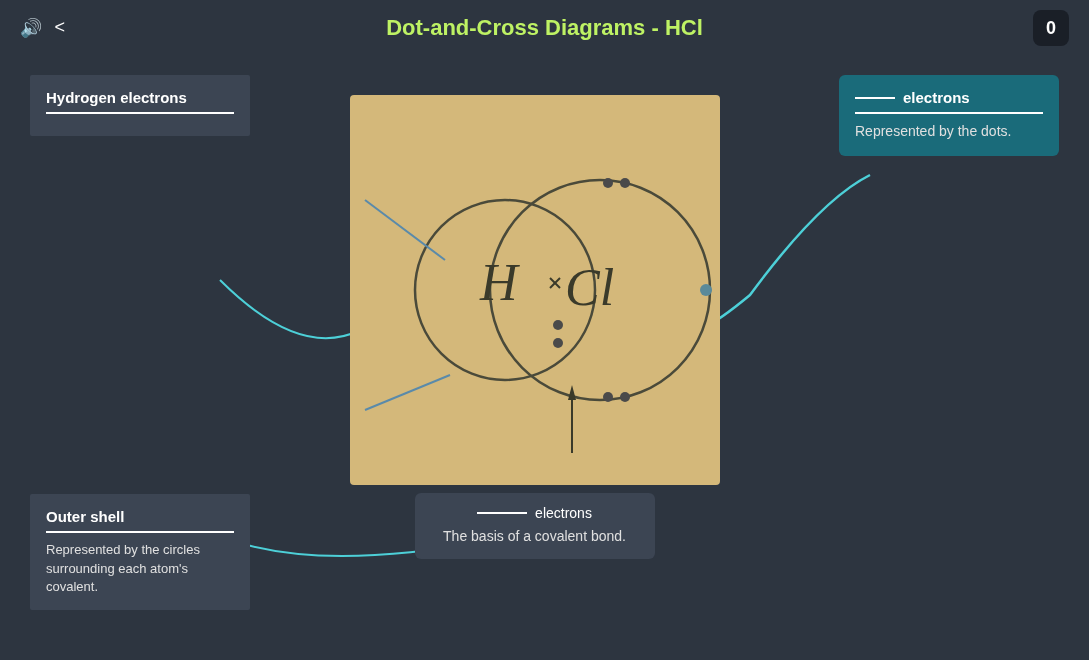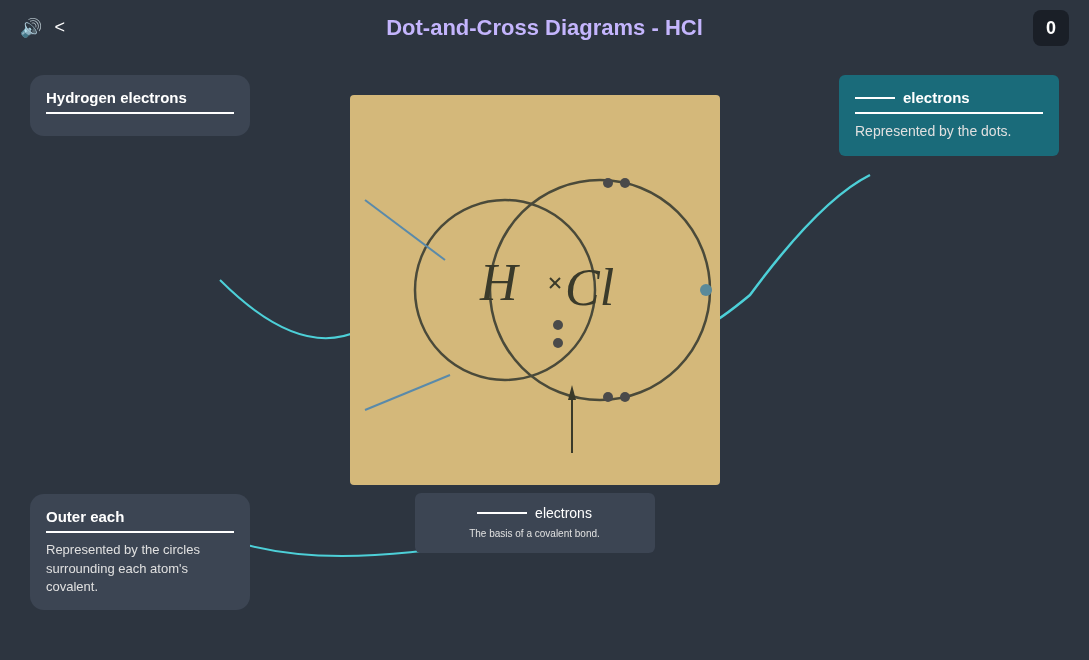--- a/index.html
+++ b/index.html
@@ -28,21 +28,21 @@
       align-items: center;
       gap: 12px;
     }
 
     .page-title {
       position: absolute;
       left: 50%;
       transform: translateX(-50%);
       font-size: 22px;
       font-weight: 600;
-      color: #c4b5fd;
+      color: #bef264;
       white-space: nowrap;
     }
 
     .top-right-badge {
       position: absolute;
       right: 20px;
       top: 10px;
       background: #1a1f27;
       border-radius: 8px;
       width: 36px;
@@ -67,21 +67,21 @@
     .left-panel {
       width: 220px;
       display: flex;
       flex-direction: column;
       gap: 0;
       padding-top: 10px;
     }
 
     .info-box {
       background: #3c4553;
-      border-radius: 14px;
+      border-radius: 2px;
       padding: 14px 16px;
       margin-bottom: 16px;
     }
 
     .info-box-title {
       font-size: 15px;
       font-weight: 600;
       color: #ffffff;
       margin-bottom: 6px;
     }
@@ -158,21 +158,21 @@
       vertical-align: middle;
     }
 
     .tooltip-label {
       font-size: 14px;
       color: #ffffff;
       font-weight: 500;
     }
 
     .tooltip-subtext {
-      font-size: 10px;
+      font-size: 14px;
       color: #e0e0e0;
       line-height: 1.4;
     }
 
     
     .right-panel {
       width: 240px;
       display: flex;
       flex-direction: column;
       padding-top: 10px;
@@ -261,21 +261,21 @@
   <div class="left-panel">
 
     <div class="info-box">
       <div class="info-box-title">Hydrogen  electrons</div>
       <hr class="info-box-divider">
     </div>
 
     <div class="spacer"></div>
 
     <div class="info-box" style="margin-bottom: 40px;">
-      <div class="info-box-title">Outer  each</div>
+      <div class="info-box-title">Outer  shell</div>
       <hr class="info-box-divider">
       <div class="info-box-text">Represented by the circles surrounding each atom's covalent.</div>
     </div>
 
   </div>
 
   <div class="center-area">
 
     <div class="diagram-container">
 

